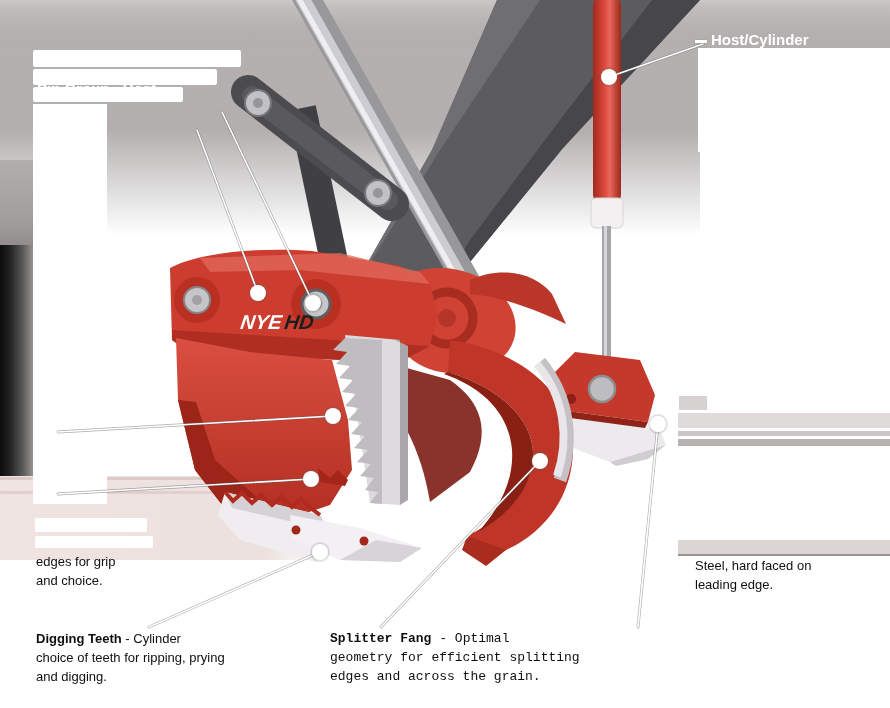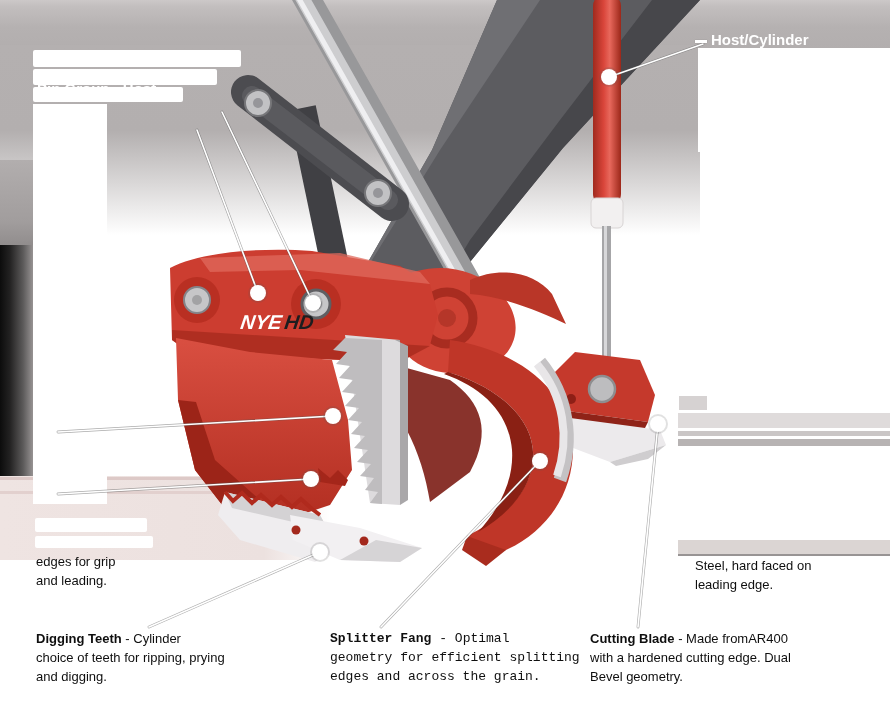--- a/index.html
+++ b/index.html
@@ -215,21 +215,21 @@
     </g>
   </svg>
 
   <div class="wlbl" style="left:37px;top:31px;margin-top:48px;">Pin Group - Host</div>
 
   <div class="tick" style="left:695px;top:40px;width:12px;height:3px;"></div>
   <div class="wlbl" style="left:711px;top:30px;">Host/Cylinder</div>
 
   <div class="lbl" style="left:36px;top:552px;">
     <div>edges for grip</div>
-    <div>and leading.</div>
+    <div>and choice.</div>
   </div>
 
   <div class="lbl" style="left:695px;top:556px;">
     <div>Steel, hard faced on</div>
     <div>leading edge.</div>
   </div>
 
   <div class="lbl" style="left:36px;top:629px;width:245px;">
     <div>
       <b>Digging Teeth</b>
@@ -241,22 +241,14 @@
 
   <div class="lbl" style="left:330px;top:629px;width:250px;font-family:Liberation Mono, monospace;">
     <div>
       <b>Splitter Fang</b>
       <span>- Optimal</span>
     </div>
     <div>geometry for efficient splitting</div>
     <div>edges and across the grain.</div>
   </div>
 
-  <div class="lbl" style="left:590px;top:629px;width:300px;">
-    <div>
-      <b>Cutting Blade</b>
-      <span>- Made fromAR400</span>
-    </div>
-    <div>with a hardened cutting edge. Dual</div>
-    <div>Bevel geometry.</div>
-  </div>
 
 </div>
 
 </body></html>

